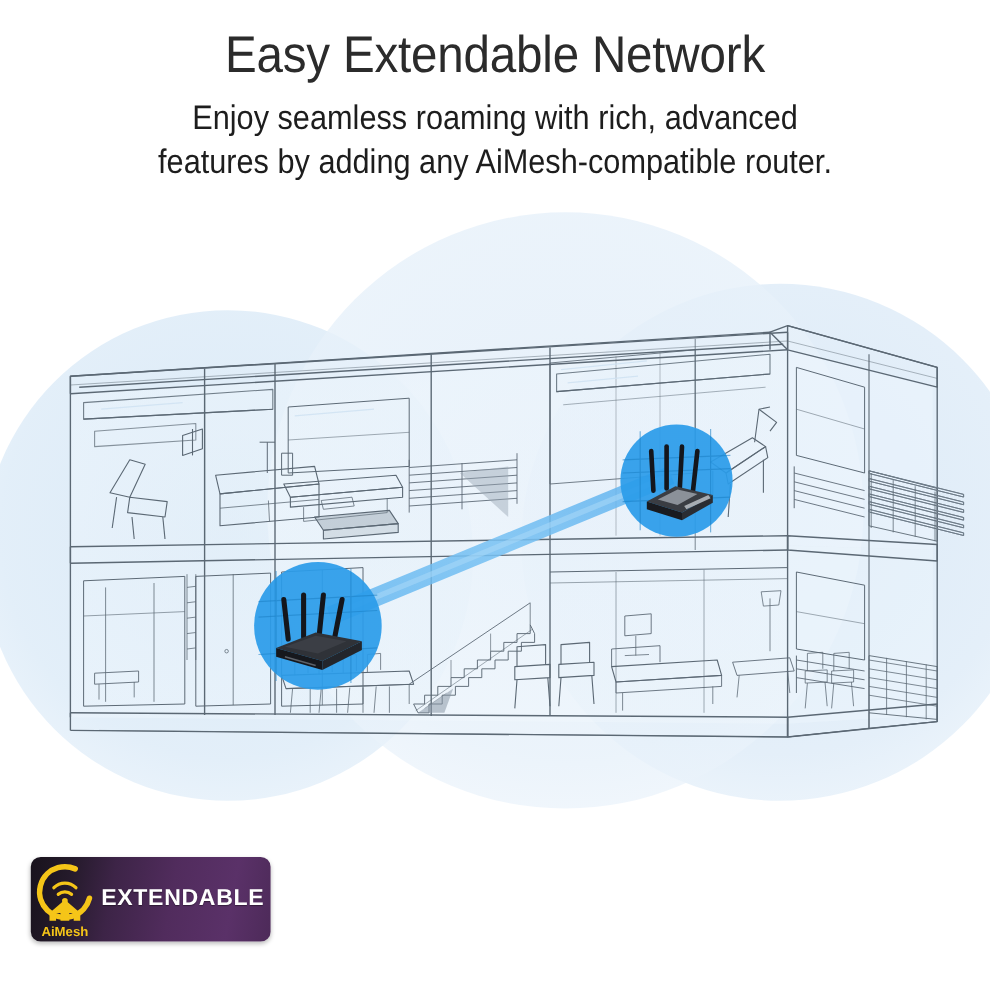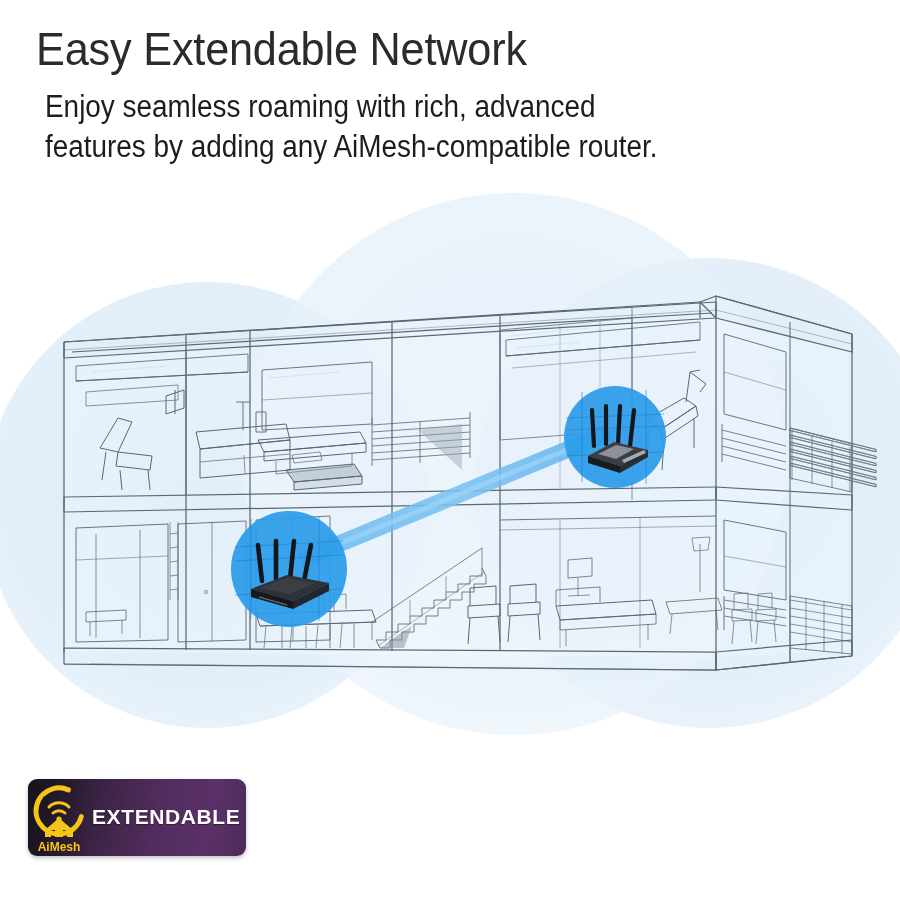--- a/index.html
+++ b/index.html
@@ -18,21 +18,21 @@
     background: #ffffff;
     overflow: hidden;
   }
 
   
   .headline-block {
     position: absolute;
     top: 24px;
     left: 0;
     width: 900px;
-    text-align: left;
+    text-align: center;
     z-index: 40;
   }
   .title {
     font-family: "Liberation Sans", sans-serif;
     font-size: 47px;
     line-height: 1.08;
     font-weight: 400;
     color: #2b2b2b;
     letter-spacing: -0.2px;
     transform: scaleX(0.92);

